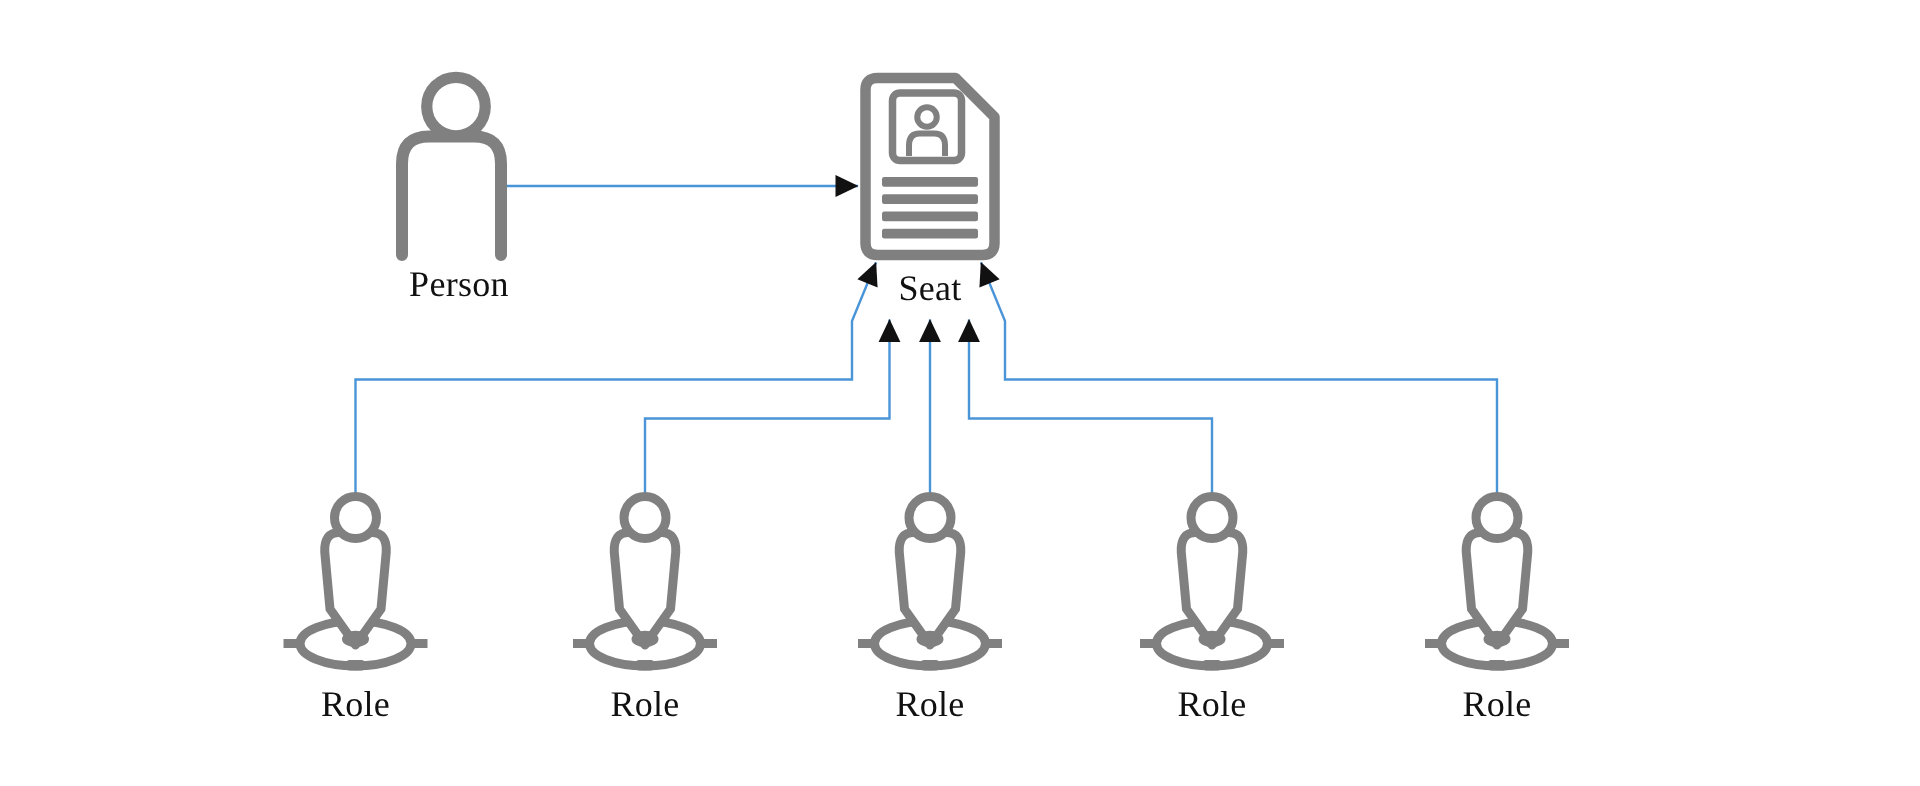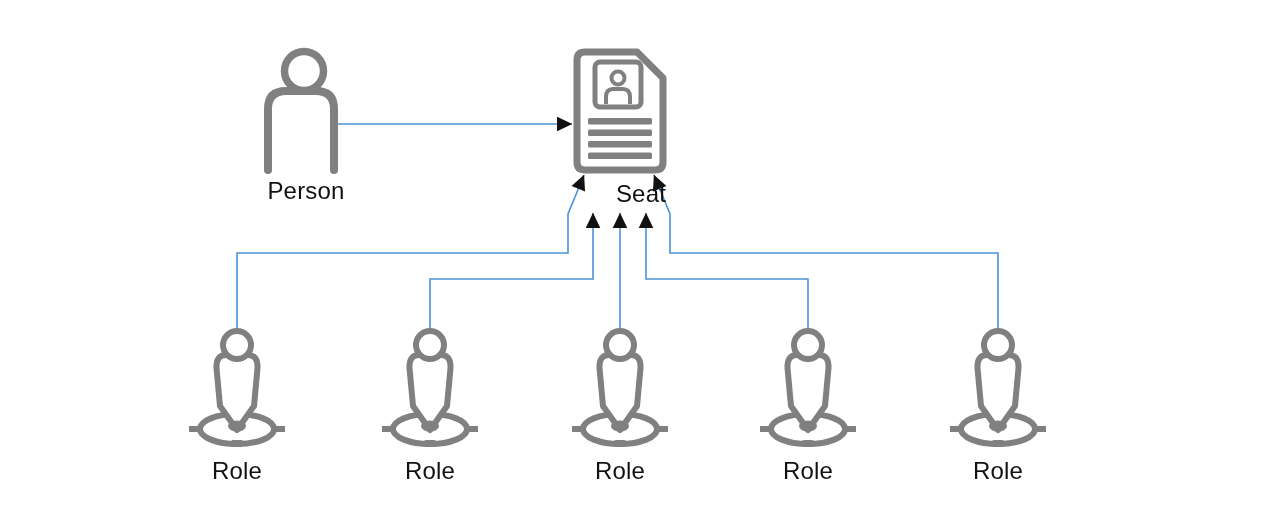--- a/index.html
+++ b/index.html
@@ -2,35 +2,35 @@
 <html><head>
 <meta charset="utf-8">
 <style>
   html, body { margin: 0; padding: 0; background: #ffffff; }
   .canvas {
     position: relative;
     width: 1280px;
     height: 524px;
     background: #ffffff;
     overflow: hidden;
-    font-family: Liberation Sans, sans-serif;
+    font-family: Liberation Serif, serif;
   }
   .canvas svg { position: absolute; left: 0; top: 0; }
   .node-label {
     position: absolute;
     width: 150px;
     text-align: center;
     font-size: 24px;
     line-height: 1.15;
     color: #111111;
     letter-spacing: 0.2px;
     user-select: none;
   }
   .label-person { left: 231px; top: 177px; }
-  .label-seat   { left: 566px; top: 180px; }
+  .label-seat   { left: 545px; top: 180px; }
   .label-role-1 { left: 162px; top: 457px; }
   .label-role-2 { left: 355px; top: 457px; }
   .label-role-3 { left: 545px; top: 457px; }
   .label-role-4 { left: 733px; top: 457px; }
   .label-role-5 { left: 923px; top: 457px; }
   .edge {
     fill: none;
     stroke: #4a94d8;
     stroke-width: 1.6;
   }

